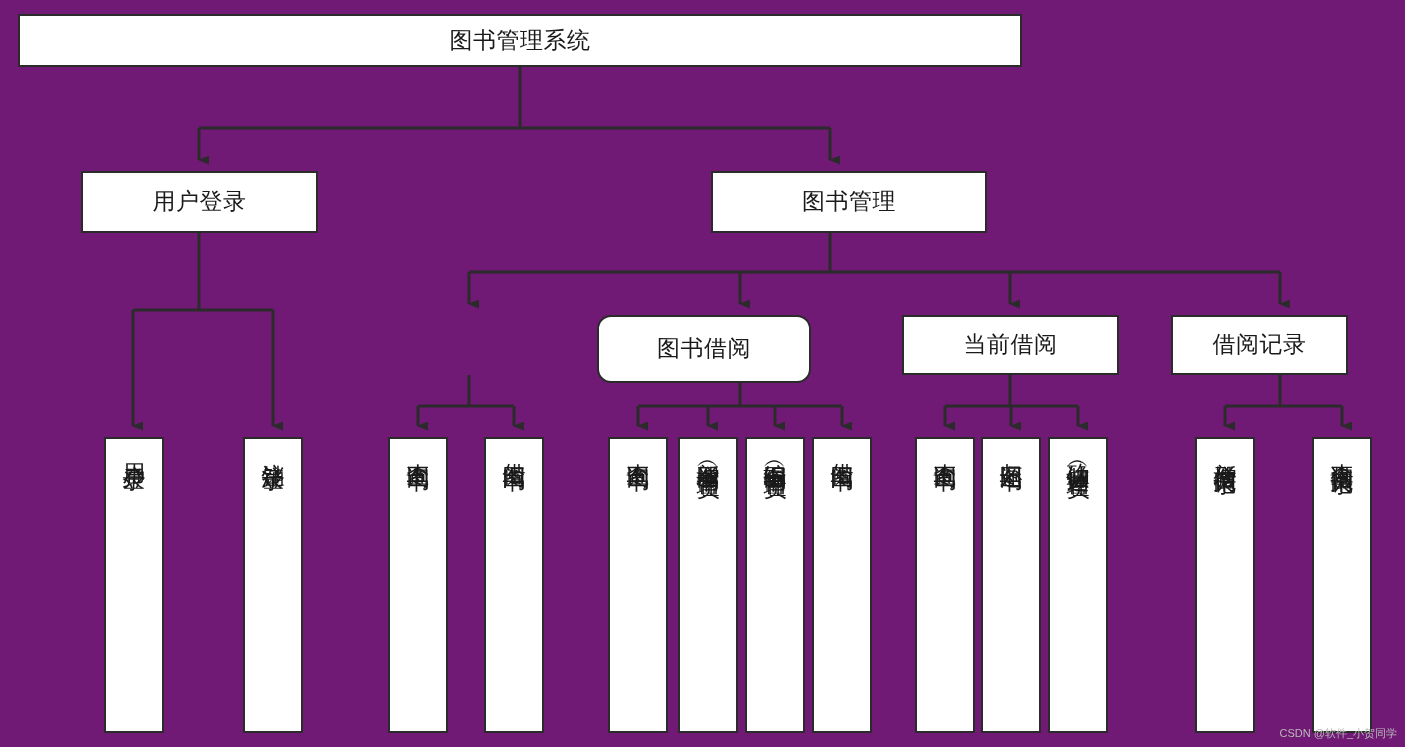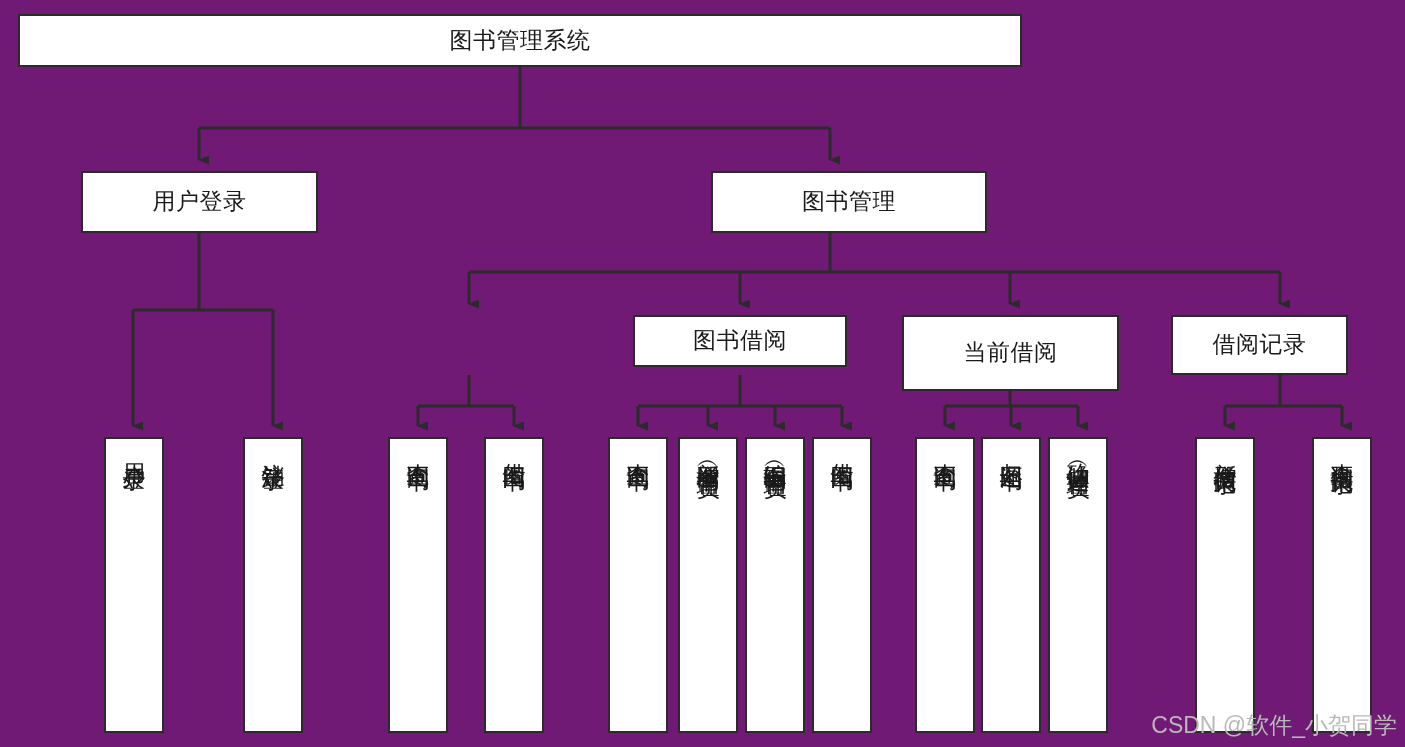--- a/index.html
+++ b/index.html
@@ -52,21 +52,21 @@
   .node.vertical .node-label {
     writing-mode: vertical-rl;
     text-orientation: upright;
     font-size: 23px;
     letter-spacing: 2px;
   }
   .watermark {
     position: absolute;
     right: 8px;
     bottom: 6px;
-    font-size: 23px;
+    font-size: 11px;
     color: #b9b9b9;
     white-space: nowrap;
     pointer-events: none;
   }
 </style>
 </head>
 <body>
 
 <div id="canvas">
 
@@ -124,24 +124,24 @@
     <span class="node-label">图书管理系统</span>
   </div>
 
   <div class="node horizontal" style="left: 81px; top: 171px; width: 237px; height: 62px;">
     <span class="node-label">用户登录</span>
   </div>
   <div class="node horizontal" style="left: 711px; top: 171px; width: 276px; height: 62px; align-items: center;">
     <span class="node-label">图书管理</span>
   </div>
 
-  <div class="node horizontal" style="left: 633px; top: 315px; width: 214px; height: 52px;">
+  <div class="node horizontal" style="left: 597px; top: 315px; width: 214px; height: 68px; border-radius: 14px;">
     <span class="node-label">图书借阅</span>
   </div>
-  <div class="node horizontal" style="left: 902px; top: 315px; width: 217px; height: 76px;">
+  <div class="node horizontal" style="left: 902px; top: 315px; width: 217px; height: 60px;">
     <span class="node-label">当前借阅</span>
   </div>
   <div class="node horizontal" style="left: 1171px; top: 315px; width: 177px; height: 60px;">
     <span class="node-label">借阅记录</span>
   </div>
 
   <div class="node vertical" style="left: 104px; top: 437px; width: 60px; height: 296px;">
     <span class="node-label">用户登录</span>
   </div>
   <div class="node vertical" style="left: 243px; top: 437px; width: 60px; height: 296px;">

